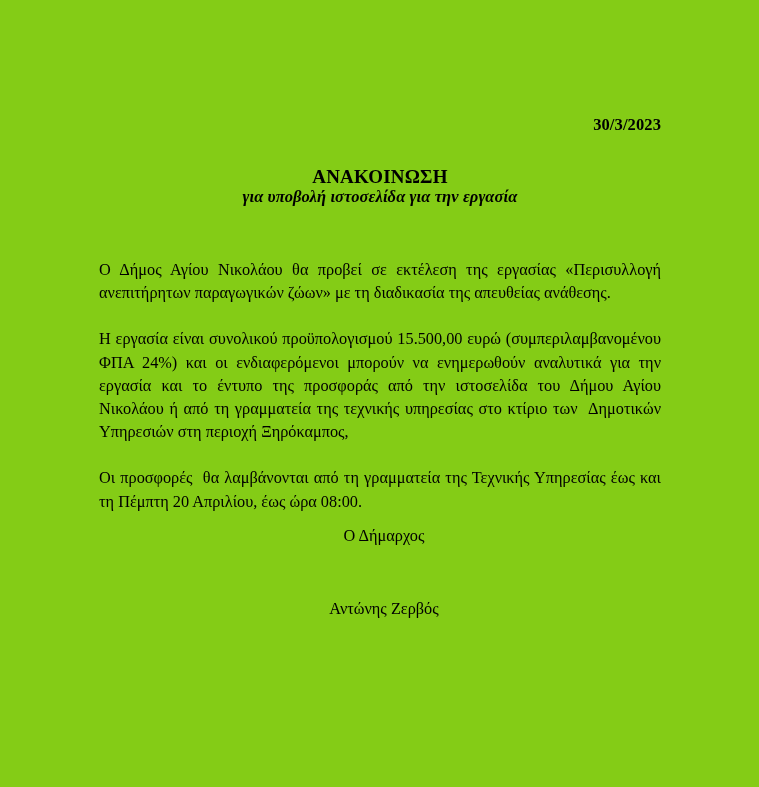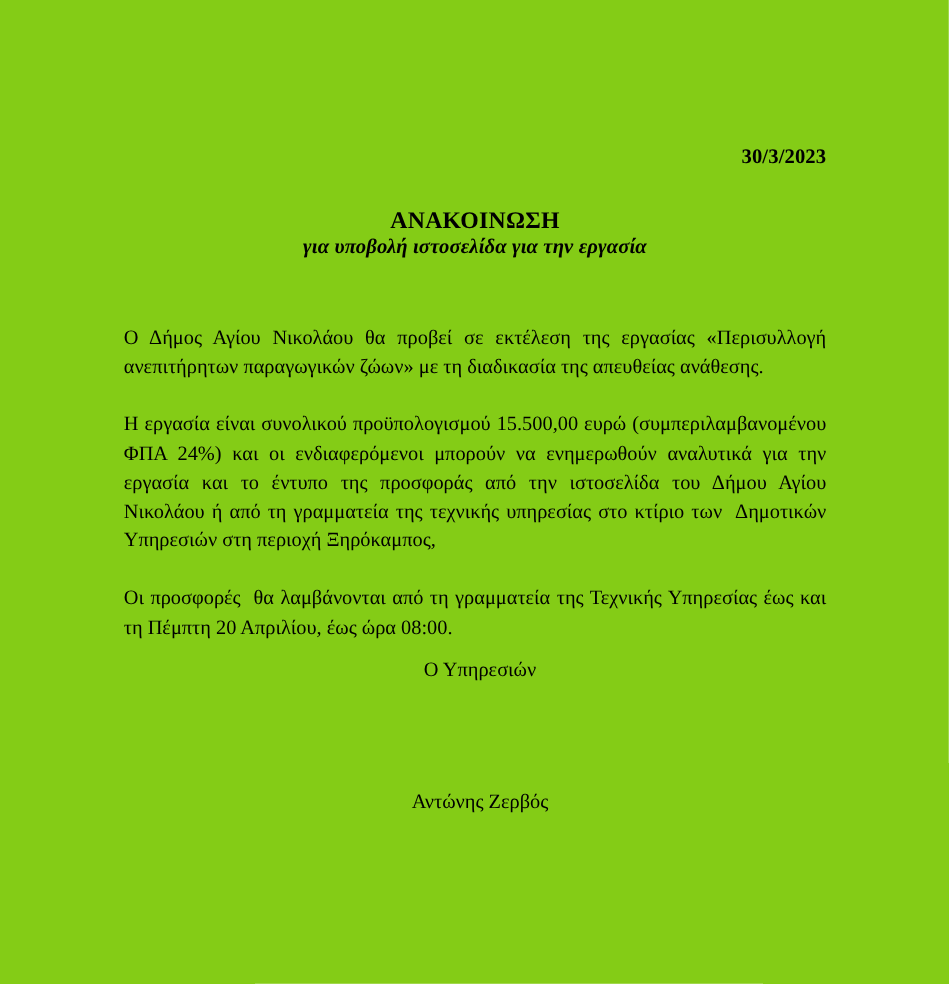--- a/index.html
+++ b/index.html
@@ -112,20 +112,20 @@
 
     <p class="para">Ο Δήμος Αγίου Νικολάου θα προβεί σε εκτέλεση της εργασίας «Περισυλλογή ανεπιτήρητων παραγωγικών ζώων» με τη διαδικασία της απευθείας ανάθεσης.</p>
 
     <p class="para gap"><span>Η εργασία είναι συνολικού προϋπολογισμού </span><span class="b">15.500,00 ευρώ</span><span> (συμπεριλαμβανομένου ΦΠΑ 24%) και οι ενδιαφερόμενοι μπορούν να ενημερωθούν αναλυτικά για την εργασία και το έντυπο της προσφοράς από την ιστοσελίδα του Δήμου Αγίου Νικολάου ή από τη γραμματεία της τεχνικής υπηρεσίας στο κτίριο των  Δημοτικών Υπηρεσιών στη περιοχή Ξηρόκαμπος,</span></p>
 
     <p class="para gap">Οι προσφορές  θα λαμβάνονται από τη γραμματεία της Τεχνικής Υπηρεσίας έως και τη Πέμπτη 20 Απριλίου, έως ώρα 08:00.</p>
 
   </div>
 
   <div class="sig sig-role" style="position:absolute;">
-    <span class="sig-inner">Ο Υπηρεσιών</span>
+    <span class="sig-inner">Ο Δήμαρχος</span>
   </div>
 
-  <div class="sig sig-name" style="position:absolute;margin-top:32px;">
+  <div class="sig sig-name" style="position:absolute;">
     <span class="sig-inner">Αντώνης Ζερβός</span>
   </div>
 
 </div>
 
 </body></html>

